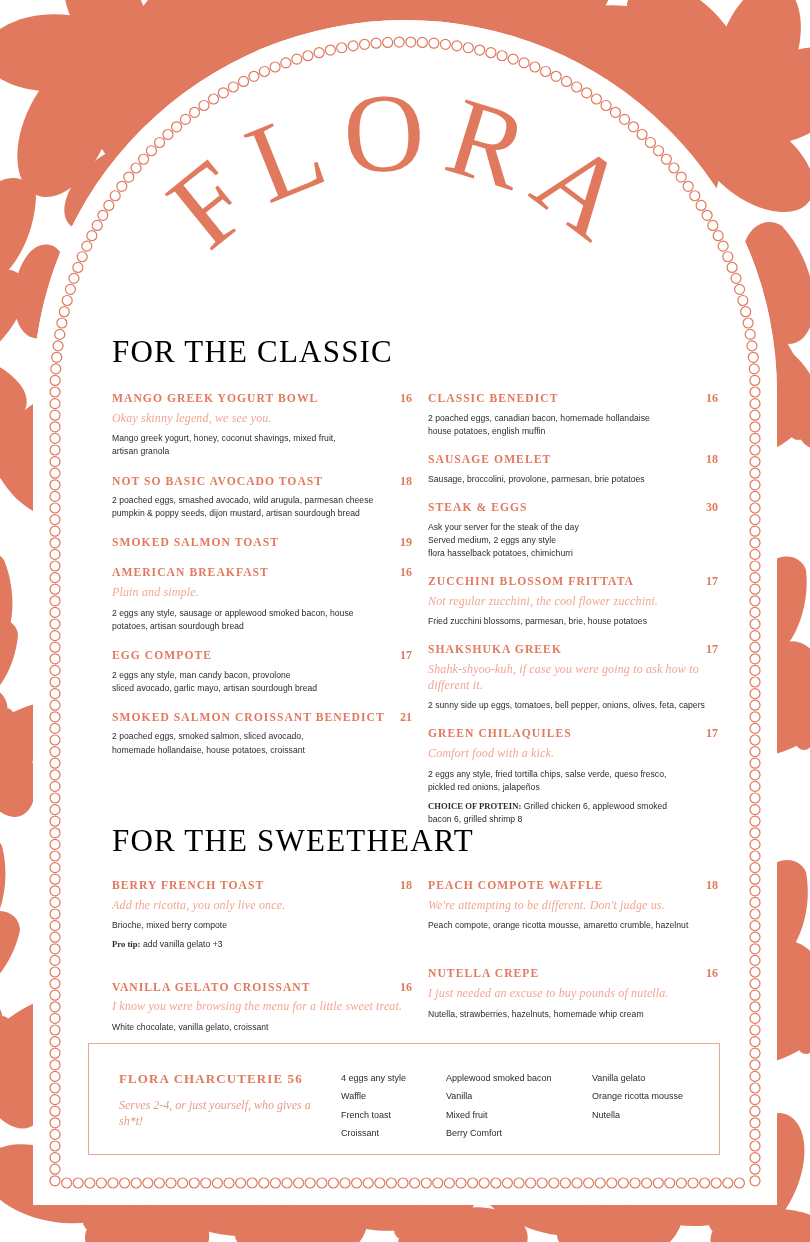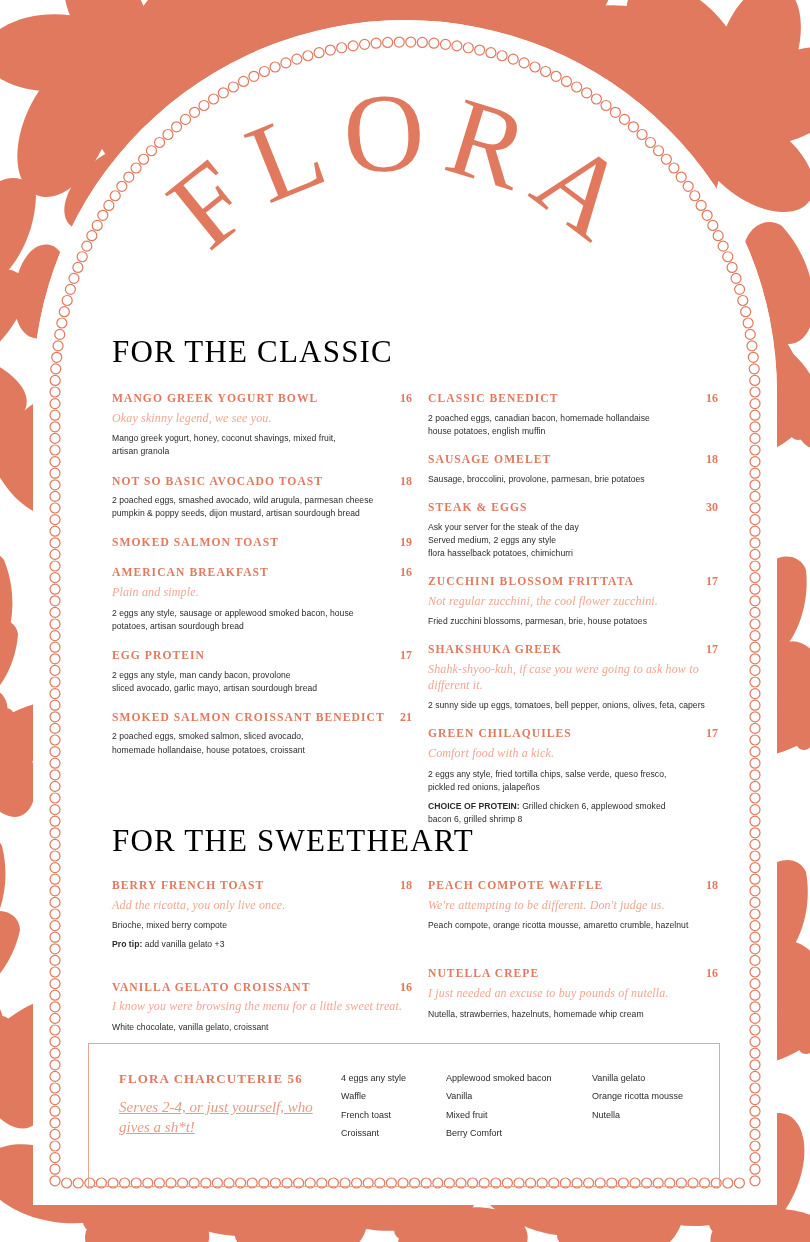--- a/index.html
+++ b/index.html
@@ -69,36 +69,36 @@
     letter-spacing:0.15px;
   }
   .desc{
     font-family:"Liberation Sans", sans-serif;
     color:#2b2b2b;
     font-size:8.6px;
     line-height:1.52;
     margin-top:6px;
     letter-spacing:0.03px;
   }
-  .desc b{font-weight:700;}
+  .desc b{font-weight:700;font-family:Liberation Serif, serif;}
 
   
   #charc-box{
-    position:absolute;left:88px;top:1043px;width:632px;height:144px;
+    position:absolute;left:88px;top:1043px;width:632px;height:112px;
     border:1px solid #eaa590;z-index:6;box-sizing:border-box;
   }
   #charc-title{
     position:absolute;left:30px;top:27px;
     font-family:"Liberation Serif", serif;font-weight:700;
     color:#e2795e;font-size:13px;letter-spacing:1.1px;white-space:nowrap;
   }
   #charc-sub{
     position:absolute;left:30px;top:53px;width:205px;
     font-family:"Liberation Serif", serif;font-style:italic;
-    color:#e89a83;font-size:15px;line-height:1.36;text-decoration:underline;
+    color:#e89a83;font-size:12px;line-height:1.36;
   }
   .charc-col{
     position:absolute;top:25px;
     font-family:"Liberation Sans", sans-serif;
     color:#2b2b2b;font-size:9px;line-height:2.05;
   }
   #charc-c1{left:252px;}
   #charc-c2{left:357px;}
   #charc-c3{left:503px;}
 </style>
@@ -761,21 +761,21 @@
           <div class="item-head">
             <span class="item-name">AMERICAN BREAKFAST</span>
             <span class="item-price">16</span>
           </div>
           <div class="tagline">Plain and simple.</div>
           <div class="desc">2 eggs any style, sausage or applewood smoked bacon, house<br>potatoes, artisan sourdough bread</div>
         </div>
         <div style="height: 16px;"></div>
         <div class="item">
           <div class="item-head">
-            <span class="item-name">EGG PROTEIN</span>
+            <span class="item-name">EGG COMPOTE</span>
             <span class="item-price">17</span>
           </div>
           <div class="desc">2 eggs any style, man candy bacon, provolone<br>sliced avocado, garlic mayo, artisan sourdough bread</div>
         </div>
         <div style="height: 16px;"></div>
         <div class="item">
           <div class="item-head">
             <span class="item-name">SMOKED SALMON CROISSANT BENEDICT</span>
             <span class="item-price">21</span>
           </div>

